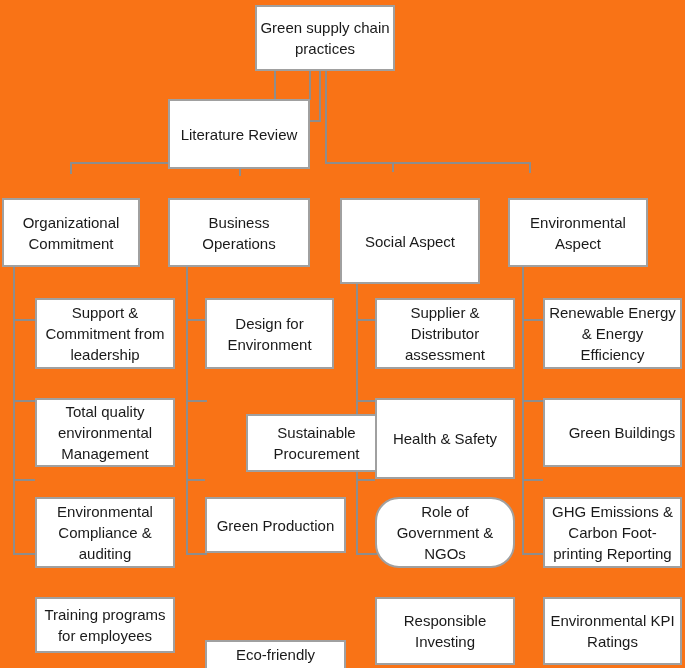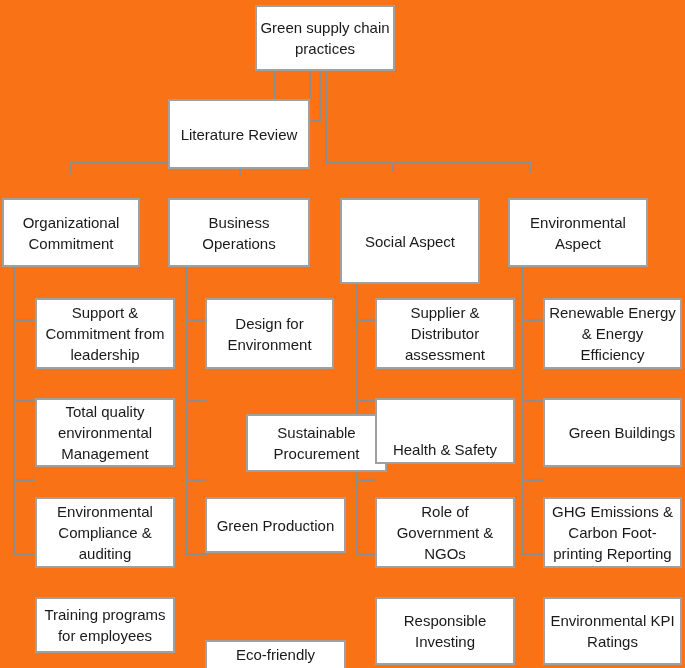--- a/index.html
+++ b/index.html
@@ -105,24 +105,24 @@
     <span>Eco-friendly
 Packaging &amp;
 Logistics</span>
   </div>
 
   <div class="box" style="left:375px;top:298px;width:140px;height:71px;">
     <span>Supplier &amp;
 Distributor
 assessment</span>
   </div>
-  <div class="box" style="left:375px;top:398px;width:140px;height:66px;align-items:flex-end;">
+  <div class="box" style="left:375px;top:398px;width:140px;height:81px;">
     <span>Health &amp; Safety</span>
   </div>
-  <div class="box" style="left:375px;top:497px;width:140px;height:71px;">
+  <div class="box" style="left:375px;top:497px;width:140px;height:71px;border-radius:24px;">
     <span>Role of
 Government &amp;
 NGOs</span>
   </div>
   <div class="box" style="left:375px;top:597px;width:140px;height:68px;">
     <span>Responsible
 Investing</span>
   </div>
 
   <div class="box" style="left:543px;top:298px;width:139px;height:71px;">

